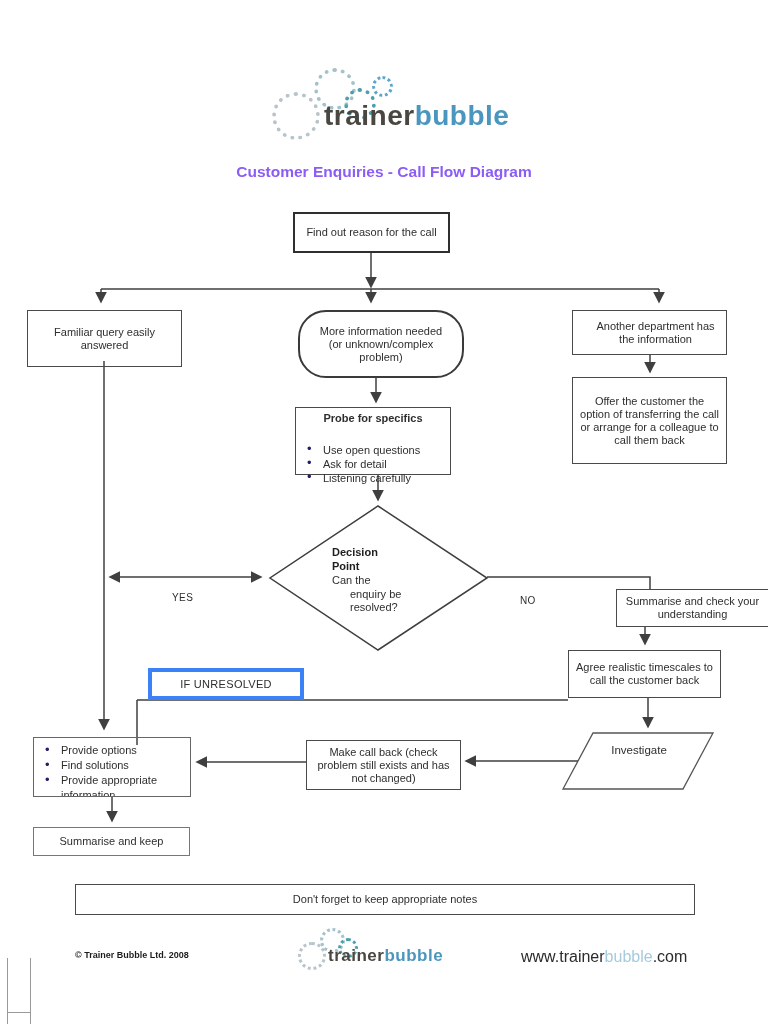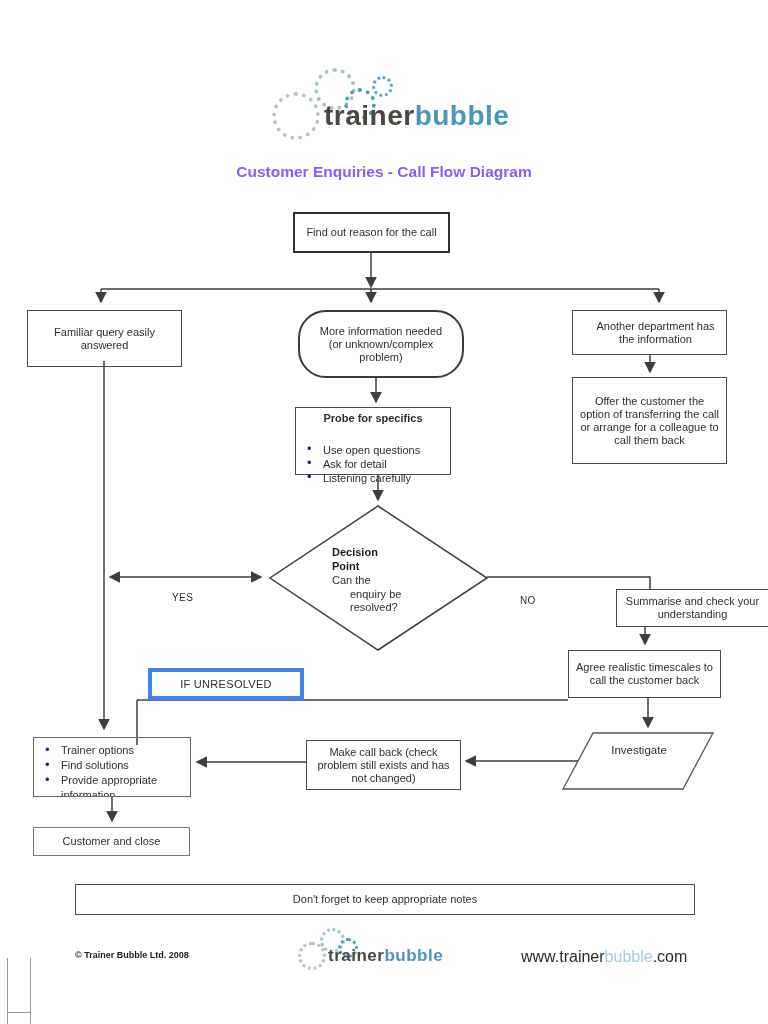--- a/index.html
+++ b/index.html
@@ -175,28 +175,28 @@
   </div>
 
   <div id="n-invest-label">Investigate</div>
 
   <div class="node" id="n-makecall">
     <div class="inner">Make call back (check problem still exists and has not changed)</div>
   </div>
 
   <div class="node" id="n-discuss">
     <ul class="blist">
-        <li>Trainer options</li>
+        <li>Provide options</li>
         <li>Find solutions</li>
         <li>Provide appropriate information</li>
       </ul>
   </div>
 
   <div class="node" id="n-close">
-    <div class="inner">Customer and close</div>
+    <div class="inner">Summarise and keep</div>
   </div>
 
   <div class="node" id="n-notes">
     <div class="inner">Don't forget to keep appropriate notes</div>
   </div>
 
   <div id="footer-copy">© Trainer Bubble Ltd. 2008</div>
 
   <div class="logo" id="logo-footer">
     <div class="ring r1"></div>

